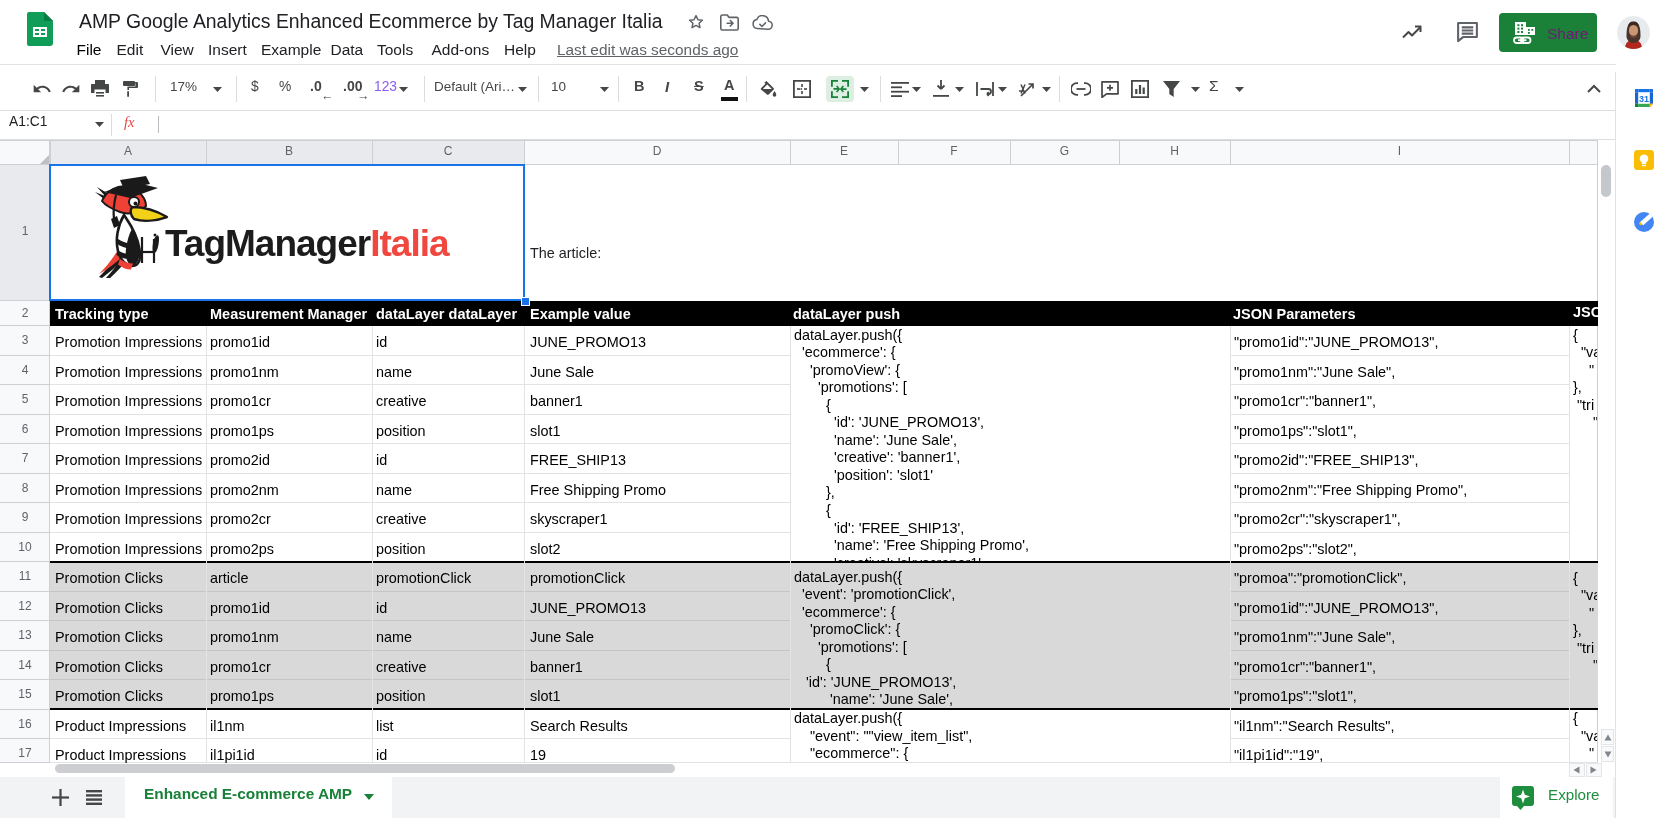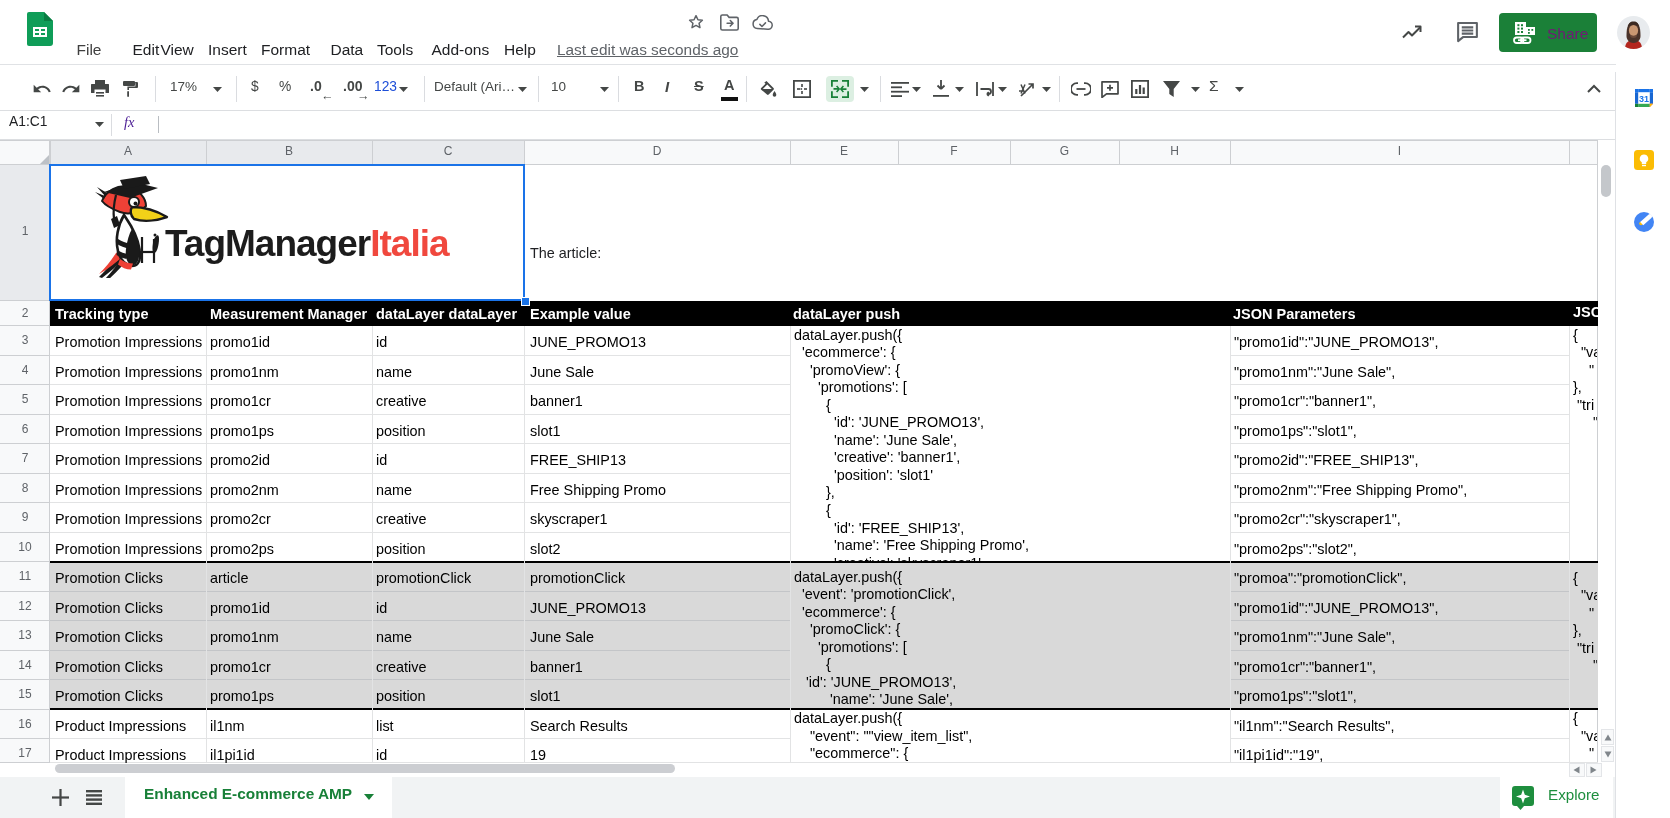--- a/index.html
+++ b/index.html
@@ -14,36 +14,37 @@
 <path d="M17 0 l9 9 h-9 z" fill="#0a7d43"></path>
 <g fill="#fff">
         <rect x="6" y="15" width="14" height="2"></rect>
         <rect x="6" y="19" width="14" height="2"></rect>
         <rect x="6" y="23" width="14" height="2"></rect>
         <rect x="6" y="15" width="2" height="10"></rect>
         <rect x="12" y="15" width="2" height="10"></rect>
         <rect x="18" y="15" width="2" height="10"></rect>
       </g>
     </svg>
+    <div style="position:absolute;left:79px;top:9.950000000000001px;font-size:19.4px;color:#202124;font-weight:normal;white-space:pre;">AMP Google Analytics Enhanced Ecommerce by Tag Manager Italia</div>
     <svg style="position:absolute;left:687px;top:13px" width="18" height="18" viewBox="0 0 24 24" fill="none" stroke="#5f6368" stroke-width="2">
       <path d="M12 3.6 l2.6 5.4 5.9.7 -4.4 4 1.2 5.8 -5.3-2.9 -5.3 2.9 1.2-5.8 -4.4-4 5.9-.7 z" stroke-linejoin="round"></path>
     </svg>
     <svg style="position:absolute;left:720px;top:14px" width="19" height="17" viewBox="0 0 24 21" fill="none" stroke="#5f6368" stroke-width="2">
       <path d="M1 3 a2 2 0 0 1 2-2 h6 l2.5 3 H21 a2 2 0 0 1 2 2 v12 a2 2 0 0 1 -2 2 H3 a2 2 0 0 1 -2-2 z"></path>
       <path d="M9 11.5 h7 M13 8 l3.5 3.5 L13 15" stroke-linecap="round" stroke-linejoin="round"></path>
     </svg>
     <svg style="position:absolute;left:752px;top:15px" width="21" height="15" viewBox="0 0 28 20" fill="none" stroke="#5f6368" stroke-width="2">
       <path d="M7 18 a6 6 0 0 1 -.5 -11.9 A8 8 0 0 1 22 8.2 a5.4 5.4 0 0 1 -1 10.8 z" stroke-linejoin="round"></path>
       <path d="M10.5 12.5 l2.8 2.8 L18 10.5" stroke-linecap="round" stroke-linejoin="round"></path>
     </svg>
-    <div style="position:absolute;left:76.5px;top:40.875px;font-size:15.5px;color:#404040;font-weight:normal;white-space:pre;">File</div>
-    <div style="position:absolute;left:116.5px;top:40.875px;font-size:15.5px;color:#202124;font-weight:normal;white-space:pre;margin-left:16px;">Edit</div>
+    <div style="position:absolute;left:76.5px;top:40.875px;font-size:15.5px;color:#000000;font-weight:normal;white-space:pre;">File</div>
+    <div style="position:absolute;left:116.5px;top:40.875px;font-size:15.5px;color:#202124;font-weight:normal;white-space:pre;">Edit</div>
     <div style="position:absolute;left:160.5px;top:40.875px;font-size:15.5px;color:#202124;font-weight:normal;white-space:pre;">View</div>
     <div style="position:absolute;left:208px;top:40.875px;font-size:15.5px;color:#202124;font-weight:normal;white-space:pre;">Insert</div>
-    <div style="position:absolute;left:261px;top:40.875px;font-size:15.5px;color:#202124;font-weight:normal;white-space:pre;">Format</div>
+    <div style="position:absolute;left:261px;top:40.875px;font-size:15.5px;color:#202124;font-weight:normal;white-space:pre;">Example</div>
     <div style="position:absolute;left:330.5px;top:40.875px;font-size:15.5px;color:#202124;font-weight:normal;white-space:pre;">Data</div>
     <div style="position:absolute;left:377px;top:40.875px;font-size:15.5px;color:#202124;font-weight:normal;white-space:pre;">Tools</div>
     <div style="position:absolute;left:431.5px;top:40.875px;font-size:15.5px;color:#202124;font-weight:normal;white-space:pre;">Add-ons</div>
     <div style="position:absolute;left:504px;top:40.875px;font-size:15.5px;color:#202124;font-weight:normal;white-space:pre;">Help</div>
     <div style="position:absolute;left:557px;top:40.95px;font-size:15.4px;color:#5f6368;font-weight:normal;white-space:pre;text-decoration:underline;">Last edit was seconds ago</div>
     <svg style="position:absolute;left:1400px;top:80px" width="1" height="1"></svg>
     <svg style="position:absolute;left:1400px;top:20px" width="25" height="24" viewBox="0 0 24 24" fill="none" stroke="#444746" stroke-width="2">
       <path d="M2.5 17.5 l5.5-5.5 3.5 3.5 8.5-8.5" stroke-linejoin="round"></path>
       <path d="M14.5 6.5 h5.5 v5.5" stroke-linejoin="round"></path>
     </svg>
@@ -113,21 +114,21 @@
     <svg style="position:absolute;left:213px;top:87px" width="9" height="5" viewBox="0 0 9 5">
       <path d="M0 0 h9 L4.5 5 z" fill="#444746"></path>
     </svg>
     <div style="position:absolute;left:236px;top:76px;width:1px;height:26px;background:#dadce0"></div>
     <div style="position:absolute;left:251px;top:78.65px;font-size:13.8px;color:#444746;font-weight:normal;white-space:pre;">$</div>
     <div style="position:absolute;left:279px;top:78.65px;font-size:13.8px;color:#444746;font-weight:normal;white-space:pre;">%</div>
     <div style="position:absolute;left:310px;top:77.5px;font-size:14px;color:#444746;font-weight:700;white-space:pre;">.0</div>
     <div style="position:absolute;left:321px;top:89px;font-size:12.5px;font-weight:700;color:#444746">←</div>
     <div style="position:absolute;left:343px;top:77.5px;font-size:14px;color:#444746;font-weight:700;white-space:pre;">.00</div>
     <div style="position:absolute;left:357px;top:89px;font-size:12.5px;font-weight:700;color:#444746">→</div>
-    <div style="position:absolute;left:374px;top:78.65px;font-size:13.8px;color:#1d4ed8;font-weight:normal;white-space:pre;">123</div>
+    <div style="position:absolute;left:374px;top:78.65px;font-size:13.8px;color:#8b5cf6;font-weight:normal;white-space:pre;">123</div>
     <svg style="position:absolute;left:399px;top:87px" width="9" height="5" viewBox="0 0 9 5">
       <path d="M0 0 h9 L4.5 5 z" fill="#444746"></path>
     </svg>
     <div style="position:absolute;left:424px;top:76px;width:1px;height:26px;background:#dadce0"></div>
     <div style="position:absolute;left:434px;top:78.875px;font-size:13.5px;color:#444746;font-weight:normal;white-space:pre;">Default (Ari…</div>
     <svg style="position:absolute;left:518px;top:87px" width="9" height="5" viewBox="0 0 9 5">
       <path d="M0 0 h9 L4.5 5 z" fill="#444746"></path>
     </svg>
     <div style="position:absolute;left:538px;top:76px;width:1px;height:26px;background:#dadce0"></div>
     <div style="position:absolute;left:551px;top:78.875px;font-size:13.5px;color:#444746;font-weight:normal;white-space:pre;">10</div>
@@ -219,21 +220,21 @@
     </svg>
     <svg style="position:absolute;left:1587px;top:84px" width="14" height="9" viewBox="0 0 14 9" fill="none" stroke="#444746" stroke-width="2">
       <path d="M1 8 L7 2 L13 8"></path>
     </svg>
     <div style="position:absolute;left:0px;top:110px;width:1615px;height:1px;background:#dcdee1"></div>
     <div style="position:absolute;left:9px;top:113.65px;font-size:13.8px;color:#202124;font-weight:normal;white-space:pre;">A1:C1</div>
     <svg style="position:absolute;left:95px;top:122px" width="9" height="5" viewBox="0 0 9 5">
       <path d="M0 0 h9 L4.5 5 z" fill="#444746"></path>
     </svg>
     <div style="position:absolute;left:111px;top:114px;width:1px;height:22px;background:#dadce0"></div>
-    <div style="position:absolute;left:124px;top:113.625px;font-size:14.5px;color:#4c1d95;font-weight:normal;white-space:pre;font-style:italic;font-family:'Liberation Serif',serif;">fx</div>
+    <div style="position:absolute;left:124px;top:113.625px;font-size:14.5px;color:#ef4444;font-weight:normal;white-space:pre;font-style:italic;font-family:'Liberation Serif',serif;">fx</div>
     <div style="position:absolute;left:158px;top:116px;width:1px;height:17px;background:#b9bdc2"></div>
     <div style="position:absolute;left:0px;top:139px;width:1615px;height:1px;background:#dcdee1"></div>
     <div style="position:absolute;left:0px;top:140px;width:50px;height:25px;background:#f8f9fa"></div>
     <svg style="position:absolute;left:40px;top:155px" width="9" height="9" viewBox="0 0 9 9">
       <path d="M9 0 v9 h-9 z" fill="#bdc1c6"></path>
     </svg>
     <div style="position:absolute;left:50px;top:140px;width:156px;height:25px;background:#e8eaed;border-left:1px solid #cdcfd2;box-sizing:border-box"></div>
     <div style="position:absolute;left:50px;top:144px;width:156px;text-align:center;font-size:12px;color:#5f6368">A</div>
     <div style="position:absolute;left:206px;top:140px;width:166px;height:25px;background:#e8eaed;border-left:1px solid #cdcfd2;box-sizing:border-box"></div>
     <div style="position:absolute;left:206px;top:144px;width:166px;text-align:center;font-size:12px;color:#5f6368">B</div>

